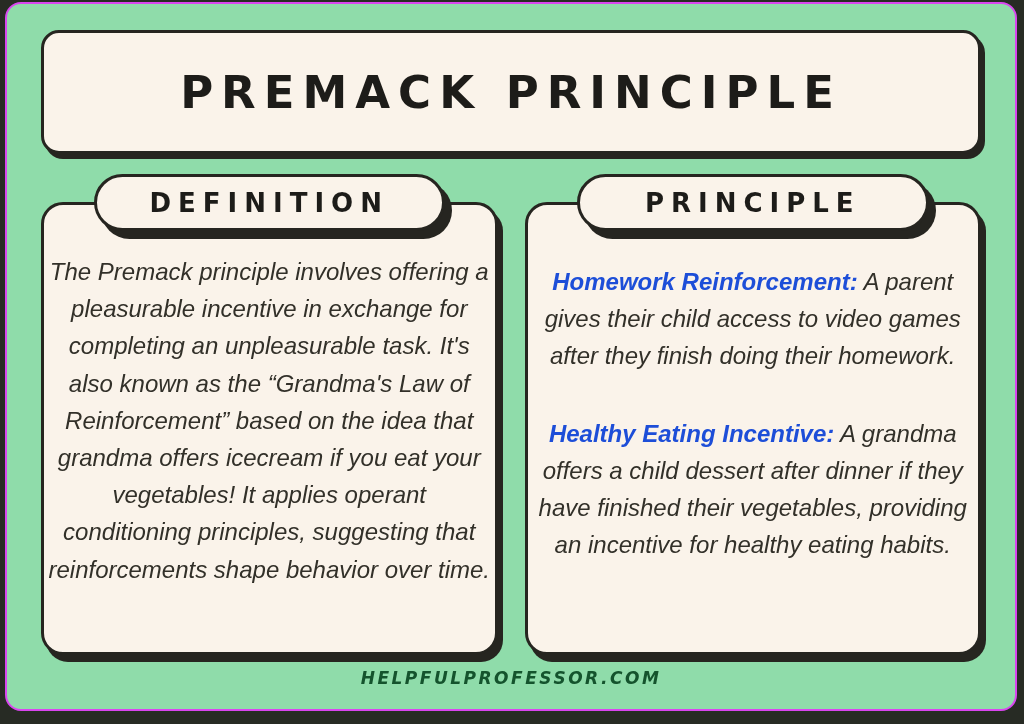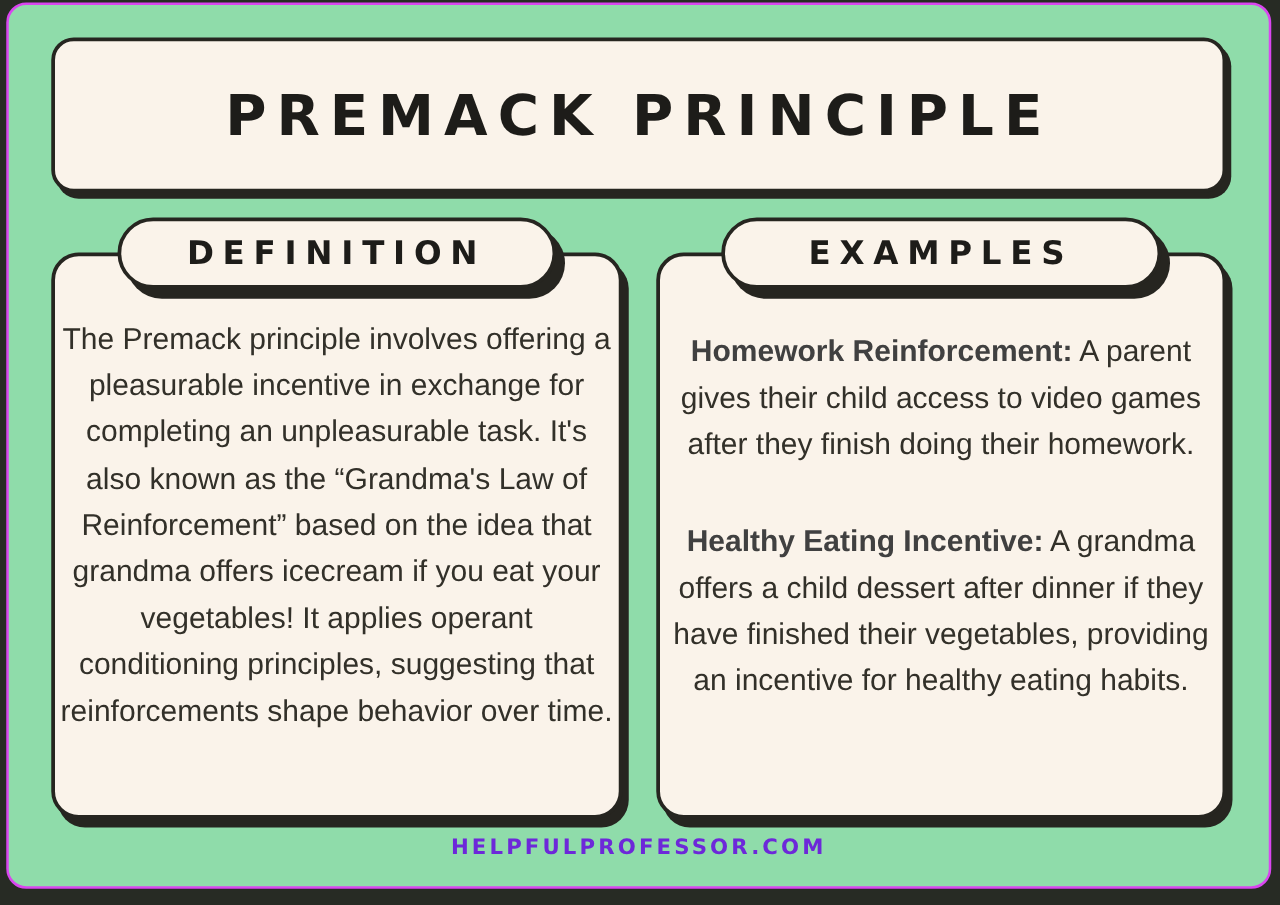--- a/index.html
+++ b/index.html
@@ -90,40 +90,42 @@
     margin-top: -29px;
     background: #faf3ea;
     border: 3px solid #262520;
     border-radius: 22px;
     box-shadow: 5px 7px 0 #262520;
     padding: 48px 4px 14px;
     text-align: center;
     font-size: 24px;
     line-height: 1.55;
     color: #323029;
+    font-style: italic;
   }
   .body-card.examples { padding-top: 58px; }
   .body-card p { margin: 0; }
   .body-card.examples p { margin-bottom: 40px; }
   .body-card.examples p:last-child { margin-bottom: 0; }
-  .body-card strong { font-weight: 700; color: #404040; }
+  .body-card strong { font-weight: 700; color: #1d4ed8; }
   
   .footer {
     flex: none;
     height: 46px;
     display: flex;
     align-items: center;
     justify-content: center;
   }
   .footer-site {
     font-family: "DejaVu Sans", sans-serif;
     font-weight: 800;
     font-size: 17px;
     letter-spacing: 2.5px;
-    color: #6d28d9;
+    color: #14532d;
+    font-style: italic;
   }
 </style>
 </head>
 <body>
 
 <div class="green-panel">
 
   <header class="top-card">
     <h1 class="main-title">PREMACK PRINCIPLE</h1>
   </header>
@@ -134,21 +136,21 @@
       <div class="pill">
         <span class="pill-label">DEFINITION</span>
       </div>
       <div class="body-card">
         <p>The Premack principle involves offering a pleasurable incentive in exchange for completing an unpleasurable task. It's also known as the “Grandma's Law of Reinforcement” based on the idea that grandma offers icecream if you eat your vegetables! It applies operant conditioning principles, suggesting that reinforcements shape behavior over time.</p>
       </div>
     </section>
 
     <section class="column">
       <div class="pill">
-        <span class="pill-label">EXAMPLES</span>
+        <span class="pill-label">PRINCIPLE</span>
       </div>
       <div class="body-card examples">
         <p><strong>Homework Reinforcement:</strong><span> A parent gives their child access to video games after they finish doing their homework.</span></p>
         <p><strong>Healthy Eating Incentive:</strong><span> A grandma offers a child dessert after dinner if they have finished their vegetables, providing an incentive for healthy eating habits.</span></p>
       </div>
     </section>
 
   </div>
 
   <footer class="footer">

